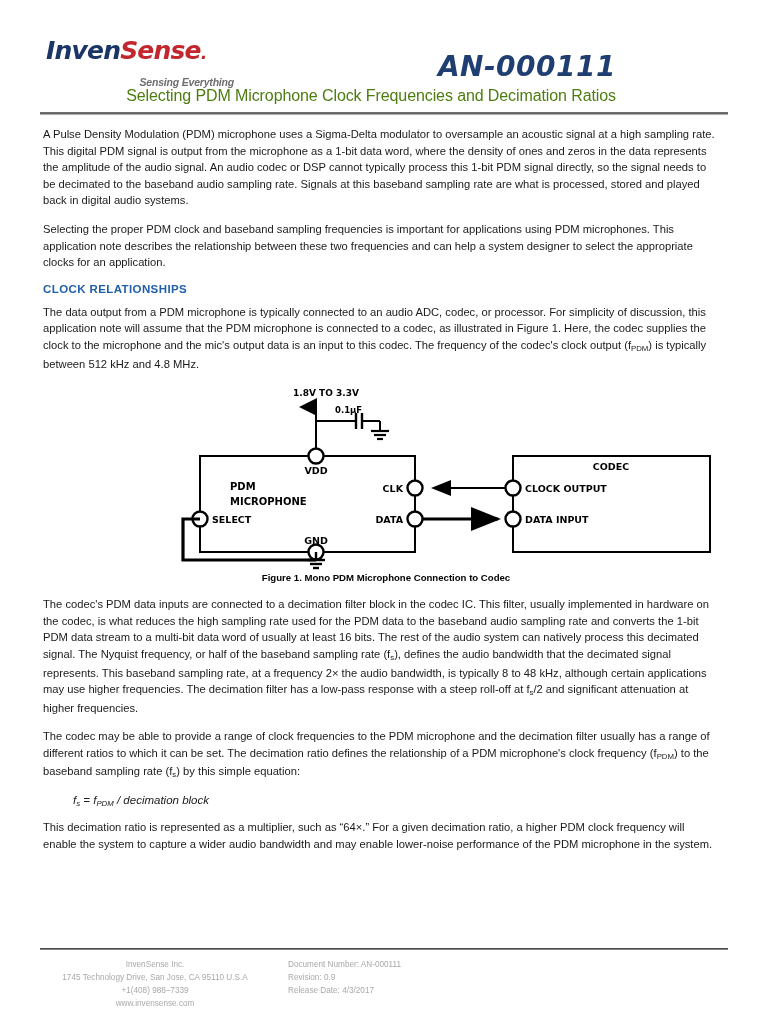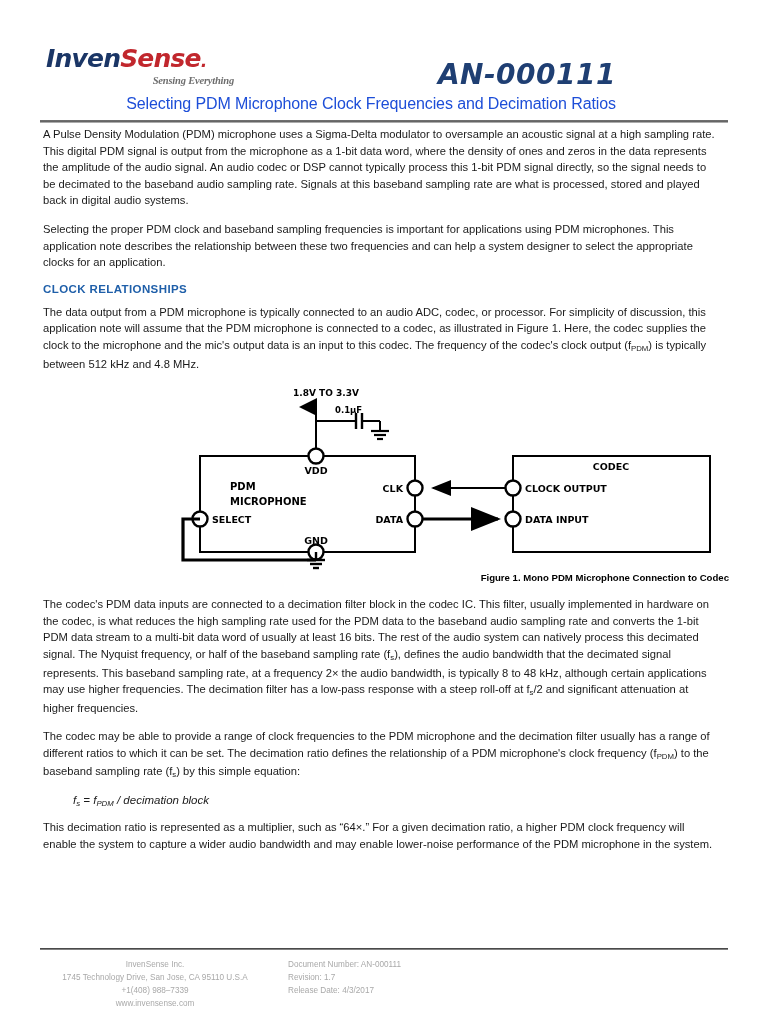--- a/index.html
+++ b/index.html
@@ -19,21 +19,21 @@
   .page {
     position: relative;
     width: 768px;
     height: 1024px;
     box-sizing: border-box;
   }
 
   
   .header {
     position: absolute;
-    left: 0; top: 16px;
+    left: 0; top: 8px;
     width: 656px;
     height: 108px;
   }
   .logo {
     position: absolute;
     left: 46px;
     top: 30px;
     width: 190px;
   }
   .logo-main {
@@ -42,47 +42,47 @@
     font-style: italic;
     font-size: 25px;
     letter-spacing: -0.8px;
     line-height: 26px;
     white-space: nowrap;
   }
   .logo-inven { color: #1b3666; }
   .logo-sense { color: #c1272d; }
   .logo-dot { color: #c1272d; font-size: 17px; }
   .logo-tag {
-    font-family: Liberation Serif, serif;
+    font-family: Liberation Sans, sans-serif;
     font-style: italic;
     font-weight: bold;
     font-size: 10.5px;
     color: #6e6e6e;
     text-align: right;
-    margin-top: 1px;
+    margin-top: 10px;
     padding-right: 2px;
     letter-spacing: -0.2px;
   }
   .doc-code {
     position: absolute;
     right: 40px;
     top: 42px;
     font-family: "DejaVu Sans", sans-serif;
     font-size: 28px;
     font-weight: bold;
     font-style: italic;
     color: #1f3f73;
     letter-spacing: 0.5px;
   }
   .doc-subtitle {
     position: absolute;
     right: 40px;
     top: 79px;
     font-size: 16px;
-    color: #1d4ed8;
+    color: #4d7c0f;
     letter-spacing: -0.1px;
     white-space: nowrap;
   }
   .header-rule {
     position: absolute;
     left: 40px;
     top: 104px;
     width: 688px;
     height: 3px;
     background: linear-gradient(to bottom, #7a7a7a 0%, #5b5b5b 45%, #cfcfcf 100%);
@@ -121,21 +121,21 @@
   .equation sub { font-style: italic; }
 
   
   .figure-wrap {
     position: relative;
     width: 686px;
     height: 186px;
     margin: 0 0 2px 0;
   }
   .figure-caption {
-    text-align: right;
+    text-align: center;
     font-size: 9.6px;
     font-weight: bold;
     margin: 2px 0 13px 0;
     color: #000;
   }
 
   
   .footer-rule {
     position: absolute;
     left: 40px;
@@ -281,18 +281,18 @@
   <div class="footer-rule"></div>
   <div class="footer">
     <div class="footer-col footer-mid">
       <div>InvenSense Inc.</div>
       <div>1745 Technology Drive, San Jose, CA 95110 U.S.A</div>
       <div>+1(408) 988–7339</div>
       <div>www.invensense.com</div>
     </div>
     <div class="footer-col footer-right">
       <div>Document Number: AN-000111</div>
-      <div>Revision: 1.7</div>
+      <div>Revision: 0.9</div>
       <div>Release Date: 4/3/2017</div>
     </div>
   </div>
 
 </div>
 
 </body></html>

